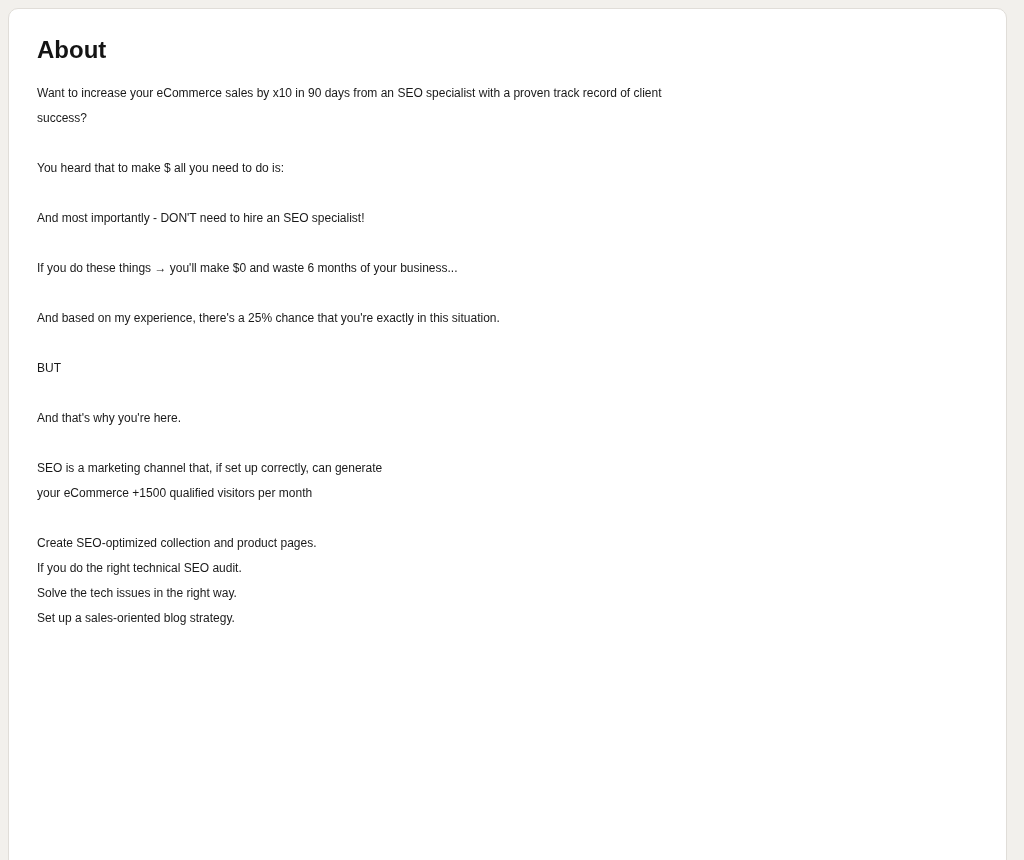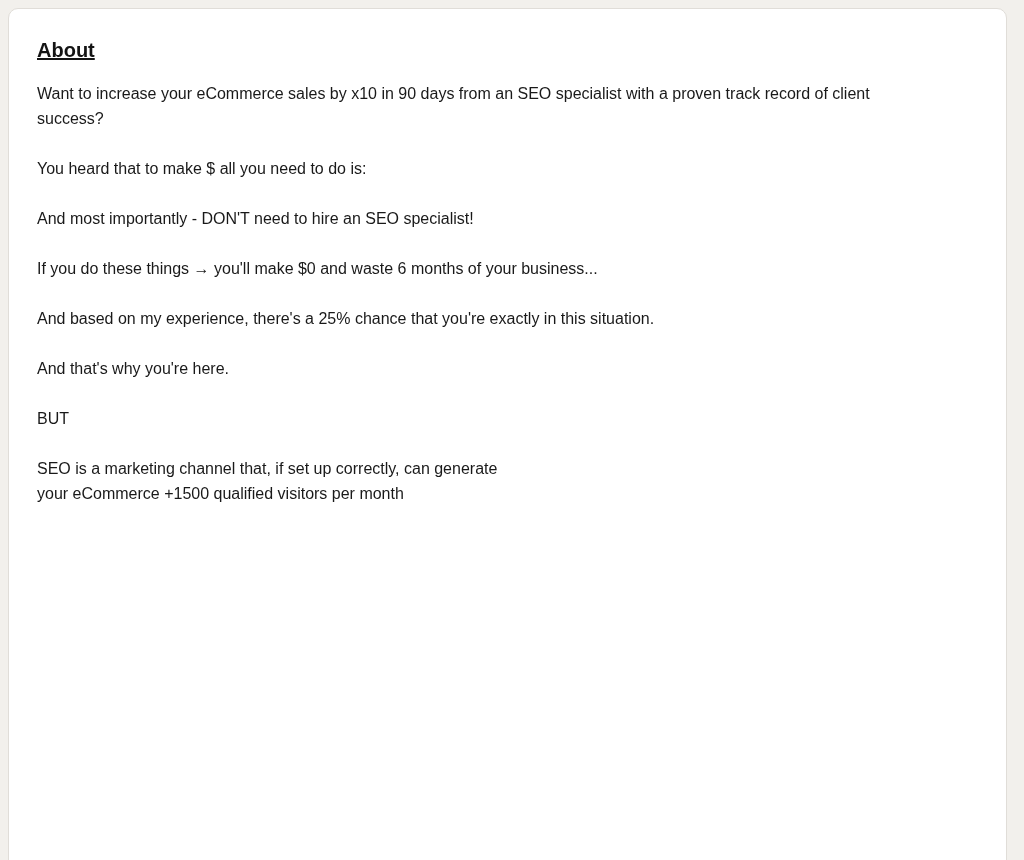--- a/index.html
+++ b/index.html
@@ -18,28 +18,27 @@
     margin: 8px 0 0 8px;
     width: 999px;
     min-height: 900px;
     background: #ffffff;
     border: 1px solid #e0ddd8;
     border-radius: 10px;
     padding: 26px 28px 24px 28px;
   }
   .section-title {
     margin: 0 0 16px 0;
-    font-size: 20px;
+    font-size: 24px;
     line-height: 30px;
     font-weight: 700;
     color: rgba(0, 0, 0, 0.92);
-    text-decoration: underline;
   }
   .about-body {
-    font-size: 16px;
+    font-size: 12px;
     line-height: 25px;
     color: rgba(0, 0, 0, 0.9);
   }
   .para {
     margin: 0 0 25px 0;
     white-space: pre-line;
   }
   .para:last-child {
     margin-bottom: 0;
   }
@@ -49,18 +48,22 @@
 
 <div class="card">
   <h2 class="section-title">About</h2>
   <div class="about-body">
       <p class="para">Want to increase your eCommerce sales by x10 in 90 days from an SEO specialist with a proven track record of client
 success?</p>
       <p class="para">You heard that to make $ all you need to do is:</p>
       <p class="para">And most importantly - DON'T need to hire an SEO specialist!</p>
       <p class="para">If you do these things → you'll make $0 and waste 6 months of your business...</p>
       <p class="para">And based on my experience, there's a 25% chance that you're exactly in this situation.</p>
+      <p class="para">BUT</p>
       <p class="para">And that's why you're here.</p>
-      <p class="para">BUT</p>
       <p class="para">SEO is a marketing channel that, if set up correctly, can generate
 your eCommerce +1500 qualified visitors per month</p>
+      <p class="para">Create SEO-optimized collection and product pages.
+If you do the right technical SEO audit.
+Solve the tech issues in the right way.
+Set up a sales-oriented blog strategy.</p>
     </div>
 </div>
 
 </body></html>

